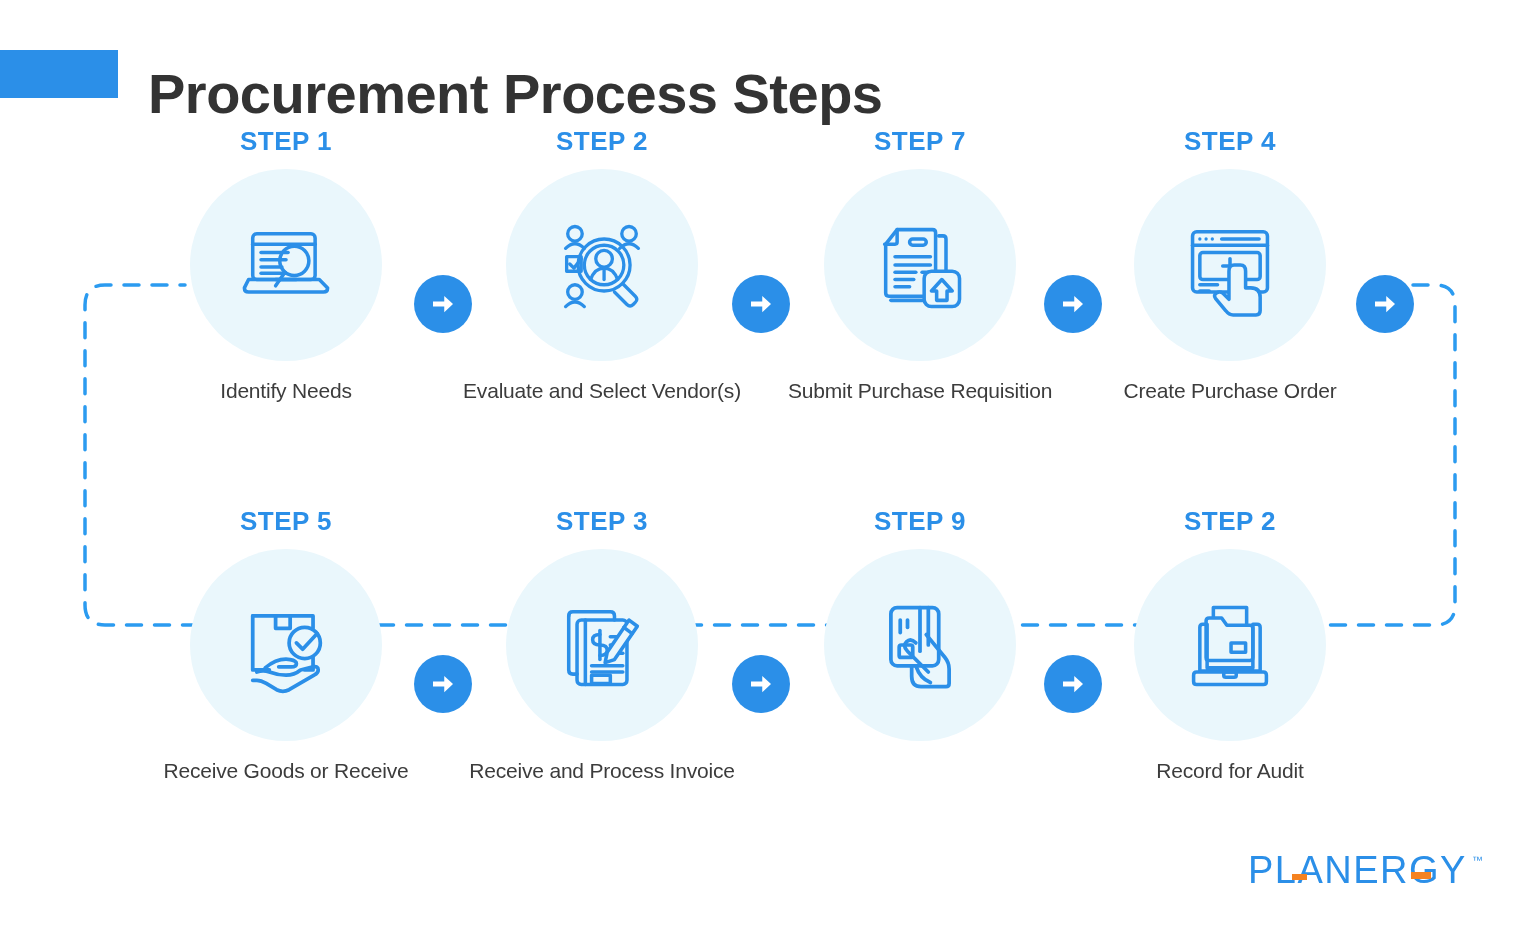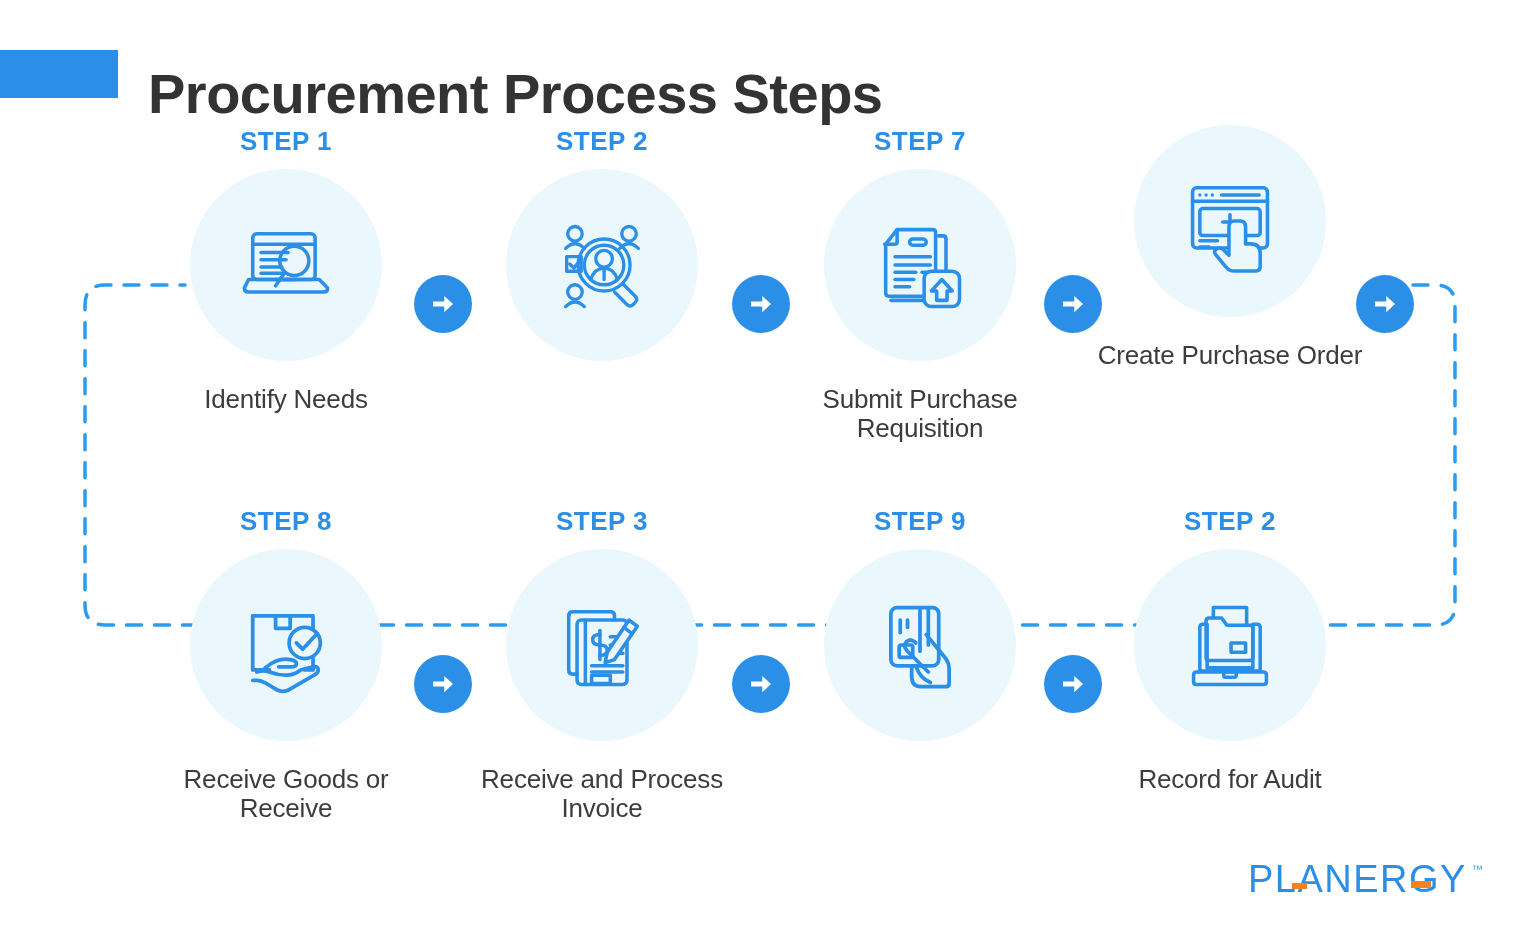--- a/index.html
+++ b/index.html
@@ -84,22 +84,22 @@
     align-items: center;
     justify-content: center;
   }
   .icon-circle svg {
     width: 104px;
     height: 104px;
     display: block;
   }
 
   .step-label {
-    margin-top: 24px;
-    font-size: 26px;
+    margin-top: 18px;
+    font-size: 21px;
     color: #3c3c3c;
     line-height: 1.12;
     letter-spacing: -0.2px;
     padding: 0 8px;
   }
 
   
   .arrow-btn {
     position: absolute;
     width: 58px;
@@ -125,21 +125,21 @@
     top: 275px;
     width: 1390px;
     height: 380px;
     pointer-events: none;
   }
 
   
   .logo {
     position: absolute;
     right: 52px;
-    bottom: 37px;
+    bottom: 46px;
     display: flex;
     align-items: flex-end;
   }
   .logo svg { display:block; }
 </style>
 </head>
 <body>
 
 <div class="header">
   <div class="header-accent"></div>
@@ -192,20 +192,21 @@
         <circle cx="52" cy="50" r="25"></circle>
         <circle cx="52" cy="50" r="19"></circle>
         <circle cx="52" cy="44" r="8"></circle>
         <path d="M39 64 q4 -11 13 -11 q9 0 13 11"></path>
         <line x1="52" y1="53" x2="52" y2="64"></line>
         <rect x="16" y="42" width="14" height="14"></rect>
         <path d="M19 49 l4 4 l7 -9"></path>
         <path d="M70 68 l12 12 q3 3 0 6 l-2 2 q-3 3 -6 0 l-12 -12"></path>
       </svg>
     </div>
+    <div class="step-label">Evaluate and Select Vendor(s)</div>
   </div>
 
   <div class="arrow-btn arrow-b">
     <svg viewBox="0 0 24 24" fill="#ffffff" aria-hidden="true">
       <path d="M4 10h9V5.5L20 12l-7 6.5V14H4z"></path>
     </svg>
   </div>
 
   <div class="step step-3">
     <div class="step-heading">STEP 7</div>
@@ -229,20 +230,21 @@
     <div class="step-label">Submit Purchase Requisition</div>
   </div>
 
   <div class="arrow-btn arrow-c">
     <svg viewBox="0 0 24 24" fill="#ffffff" aria-hidden="true">
       <path d="M4 10h9V5.5L20 12l-7 6.5V14H4z"></path>
     </svg>
   </div>
 
   <div class="step step-4">
+    <div class="step-heading">STEP 4</div>
     <div class="icon-circle">
       <svg viewBox="0 0 100 100" fill="none" stroke="#2b8fe8" stroke-width="3.4" stroke-linecap="round" stroke-linejoin="round">
         <rect x="14" y="18" width="72" height="58" rx="4"></rect>
         <line x1="14" y1="31" x2="86" y2="31"></line>
         <circle cx="21" cy="25" r="1.6" fill="#2b8fe8" stroke="none"></circle>
         <circle cx="27" cy="25" r="1.6" fill="#2b8fe8" stroke="none"></circle>
         <circle cx="33" cy="25" r="1.6" fill="#2b8fe8" stroke="none"></circle>
         <line x1="42" y1="25" x2="78" y2="25"></line>
         <rect x="21" y="38" width="58" height="26" rx="3"></rect>
         <line x1="50" y1="44" x2="50" y2="58"></line>
@@ -258,21 +260,21 @@
   <div class="arrow-btn arrow-d">
     <svg viewBox="0 0 24 24" fill="#ffffff" aria-hidden="true">
       <path d="M4 10h9V5.5L20 12l-7 6.5V14H4z"></path>
     </svg>
   </div>
 </div>
 
 <div class="row row-2">
 
   <div class="step step-1">
-    <div class="step-heading">STEP 8</div>
+    <div class="step-heading">STEP 5</div>
     <div class="icon-circle">
       <svg viewBox="0 0 100 100" fill="none" stroke="#2b8fe8" stroke-width="3.6" stroke-linecap="round" stroke-linejoin="round">
         <path d="M18 22 h58 v12"></path>
         <path d="M18 22 v52 h16"></path>
         <path d="M76 55 v19 h-8"></path>
         <path d="M40 22 v12 h14 v-12"></path>
         <circle cx="68" cy="48" r="15" fill="#eaf7fc"></circle>
         <path d="M60 48 l6 6 l14 -15"></path>
         <path d="M30 72 q12 -10 24 -8 q6 1 6 4 q0 3 -5 3 h-12"></path>
         <path d="M22 76 q6 -2 12 0 q8 3 16 3 q8 0 14 -5 l12 -3 q5 -1 5 3 q0 3 -4 5 l-24 14 q-6 3 -12 0 l-10 -6 q-5 -3 -9 -3 h-4"></path>

